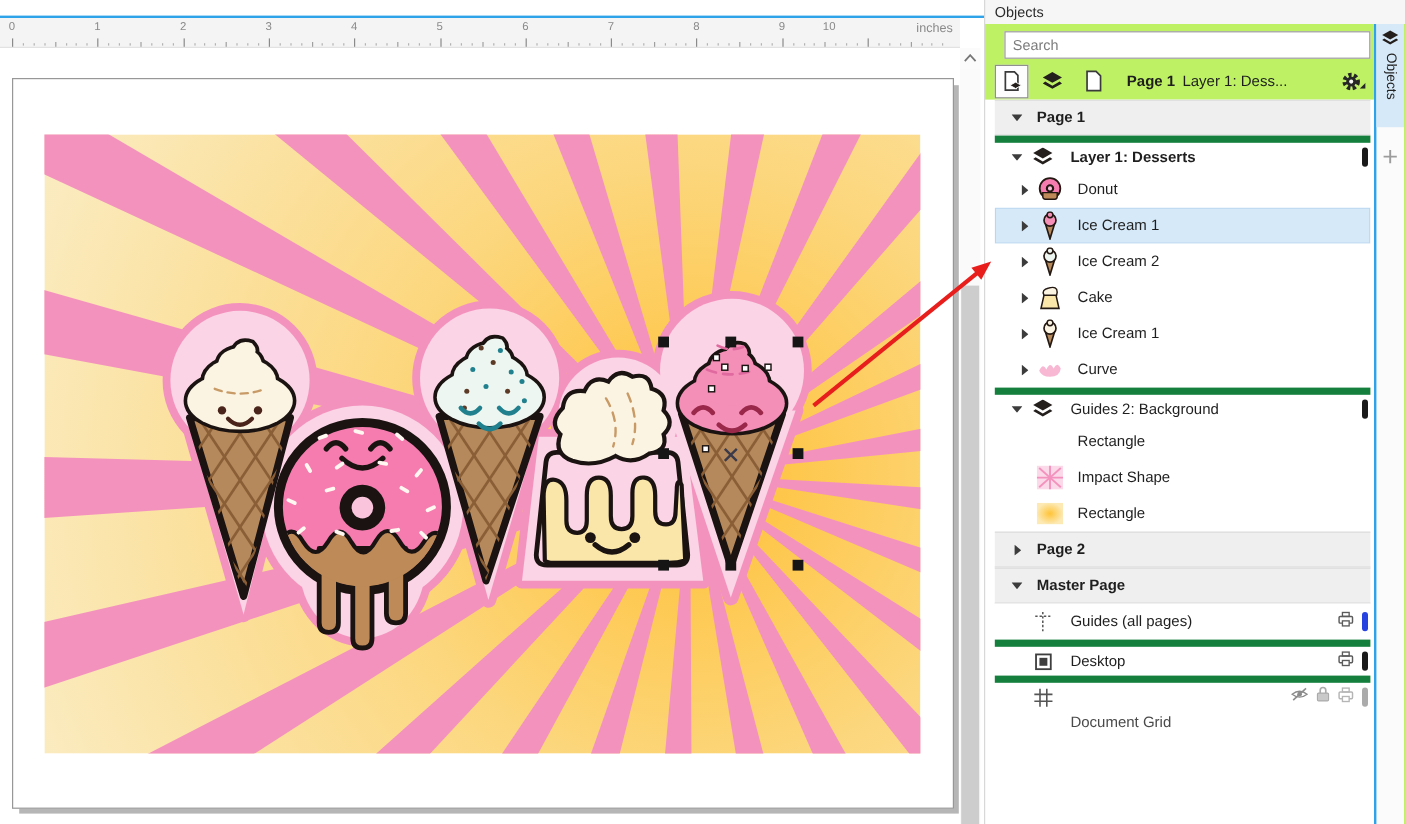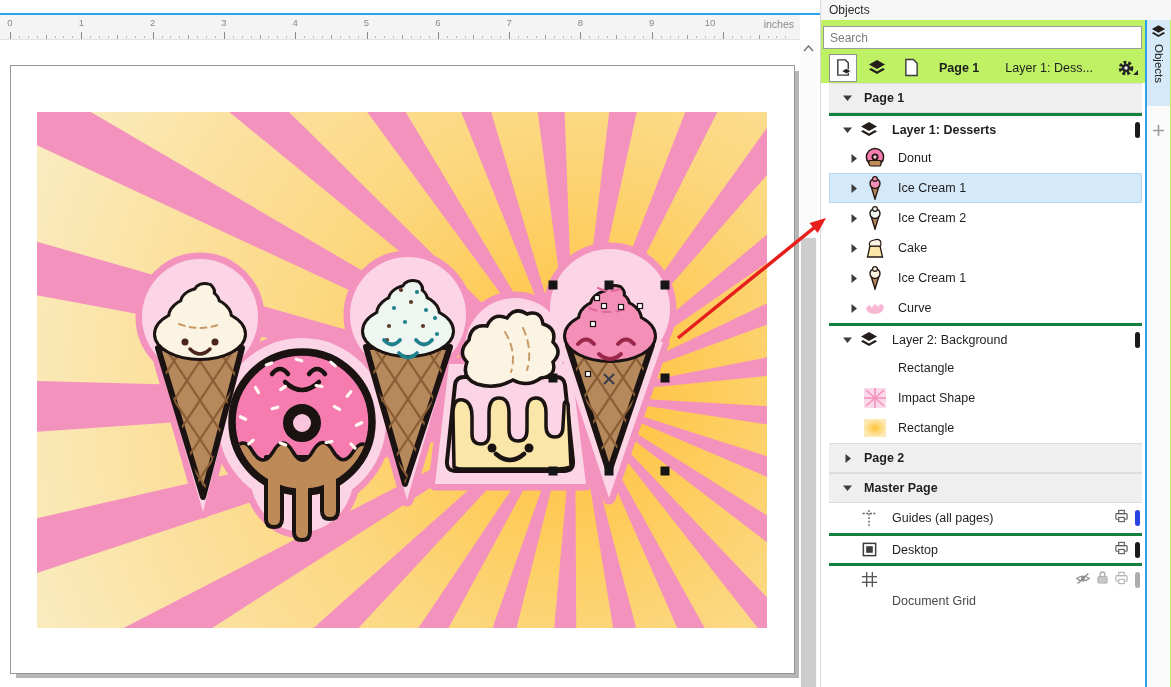--- a/index.html
+++ b/index.html
@@ -26,35 +26,35 @@
   #vthumb{position:absolute;left:1px;top:181px;width:15px;height:449px;background:#CDCDCD;}
 
   
   #docker{position:absolute;left:820px;top:0;width:409px;height:687px;background:#bef264;
     border-left:1px solid #D8D8D8;box-sizing:border-box;}
   #docker-titlebar{height:20px;display:flex;align-items:center;padding:0 8px;background:#F6F6F6;}
   #docker-title{font-size:12px;color:#2B2B2B;}
   #titlebar-icons{margin-left:auto;display:flex;gap:9px;align-items:center;}
   #docker-body{position:absolute;top:20px;left:0;right:0;bottom:0;display:flex;}
   #docker-main{width:324px;position:relative;display:flex;flex-direction:column;}
-  #search-wrap{margin:6px 3px 3px 2px;}
+  #search-wrap{margin:6px 3px 3px 16px;}
   #search-input{width:100%;box-sizing:border-box;height:23px;border:1px solid #9B9B9B;background:#fff;
     font-family:inherit;font-size:12px;color:#333;padding:0 6px;outline:none;}
   #search-input::placeholder{color:#7C7C7C;}
   #obj-toolbar{height:31px;display:flex;align-items:center;padding:0 8px 0 8px;gap:6px;}
   .tbtn{width:26px;height:26px;display:flex;align-items:center;justify-content:center;border:1px solid transparent;}
   .tbtn.active{border:1px solid #8F8F8F;background:#FDFDFD;}
   #tb-page-label{font-size:12.5px;font-weight:bold;color:#1E1E1E;margin-left:8px;white-space:nowrap;}
-  #tb-layer-label{font-size:12.5px;color:#1E1E1E;margin-left:20px;white-space:nowrap;overflow:hidden;
+  #tb-layer-label{font-size:12.5px;color:#1E1E1E;margin-left:0;white-space:nowrap;overflow:hidden;
     text-overflow:ellipsis;max-width:110px;}
   #tb-gear{margin-left:auto;position:relative;width:22px;height:22px;display:flex;align-items:center;justify-content:center;}
   #tb-gear .fly{position:absolute;right:-1px;bottom:0;}
   #tree{flex:1;background:#fff;overflow:hidden;padding-left:8px;padding-right:3px;}
   .trow{height:30px;display:flex;align-items:center;position:relative;background:#fff;box-sizing:border-box;}
-  .trow.sep{border-top:3px solid #15803d;align-items:center;}
+  .trow.sep{border-top:6px solid #15803d;align-items:center;}
   .trow.page-header{background:#EFEFEF;border-top:1px solid #DCDCDC;border-bottom:1px solid #DCDCDC;}
   .trow.sel{background:var(--selection-bg);box-shadow:inset 0 0 0 1px var(--selection-border);}
   .ex{width:13px;margin-left:12px;display:flex;align-items:center;justify-content:center;flex:0 0 auto;}
   .trow.object .ex{margin-left:18px;}
   .icn{width:26px;display:flex;align-items:center;justify-content:center;flex:0 0 auto;margin-left:2px;}
   .thumb{width:26px;display:flex;align-items:center;justify-content:center;flex:0 0 auto;margin-left:2px;}
   .lbl{font-size:12.5px;color:#1F1F1F;margin-left:10px;white-space:nowrap;}
   .lbl.b{font-weight:bold;}
   .trow.dis .lbl{color:#4A4A4A;margin-top:42px;}
   .rgrp{margin-left:auto;display:flex;align-items:center;gap:5px;margin-right:6px;}
@@ -164,21 +164,21 @@
         <span class="dot" style="left: 642.788px;"></span>
         <span class="num" style="left: 651.7px;">9</span>
         <span class="tick" style="left: 651.7px;"></span>
         <span class="dot" style="left: 660.612px;"></span>
         <span class="dot" style="left: 669.525px;"></span>
         <span class="dot" style="left: 678.437px;"></span>
         <span class="mtick" style="left: 687.35px;"></span>
         <span class="dot" style="left: 696.262px;"></span>
         <span class="dot" style="left: 705.175px;"></span>
         <span class="dot" style="left: 714.087px;"></span>
-        <span class="num" style="left: 710px;">10</span>
+        <span class="num" style="left: 691px;">10</span>
         <span class="tick" style="left: 723px;"></span>
         <span class="dot" style="left: 731.913px;"></span>
         <span class="dot" style="left: 740.825px;"></span>
         <span class="dot" style="left: 749.737px;"></span>
         <span class="mtick" style="left: 758.65px;"></span>
         <span class="dot" style="left: 767.562px;"></span>
         <span class="dot" style="left: 776.475px;"></span>
         <span class="dot" style="left: 785.388px;"></span>
       </div>
     <div id="page"></div>
@@ -622,21 +622,21 @@
                 <svg width="9" height="6" viewBox="0 0 9 6">
                   <polygon points="0,0.5 9,0.5 4.5,6" fill="#3C3C3C"></polygon>
                 </svg>
               </span>
               <span class="icn">
                 <svg viewBox="0 0 18 16" width="18" height="16">
                   <path d="M9,0 L17,4.5 9,9 1,4.5 Z" fill="#241F1C"></path>
                   <path d="M3,8 L1,9.5 9,14 17,9.5 15,8 9,11.5 Z" fill="#241F1C"></path>
                 </svg>
               </span>
-              <span class="lbl">Layer 2: Background</span>
+              <span class="lbl">Guides 2: Background</span>
               <span class="rgrp"></span>
               <span class="cbar black"></span>
             </div>
             <div class="trow object">
               <span class="ex"></span>
               <span class="thumb">
                 <svg width="22" height="18"></svg>
               </span>
               <span class="lbl">Rectangle</span>
               <span class="rgrp"></span>

